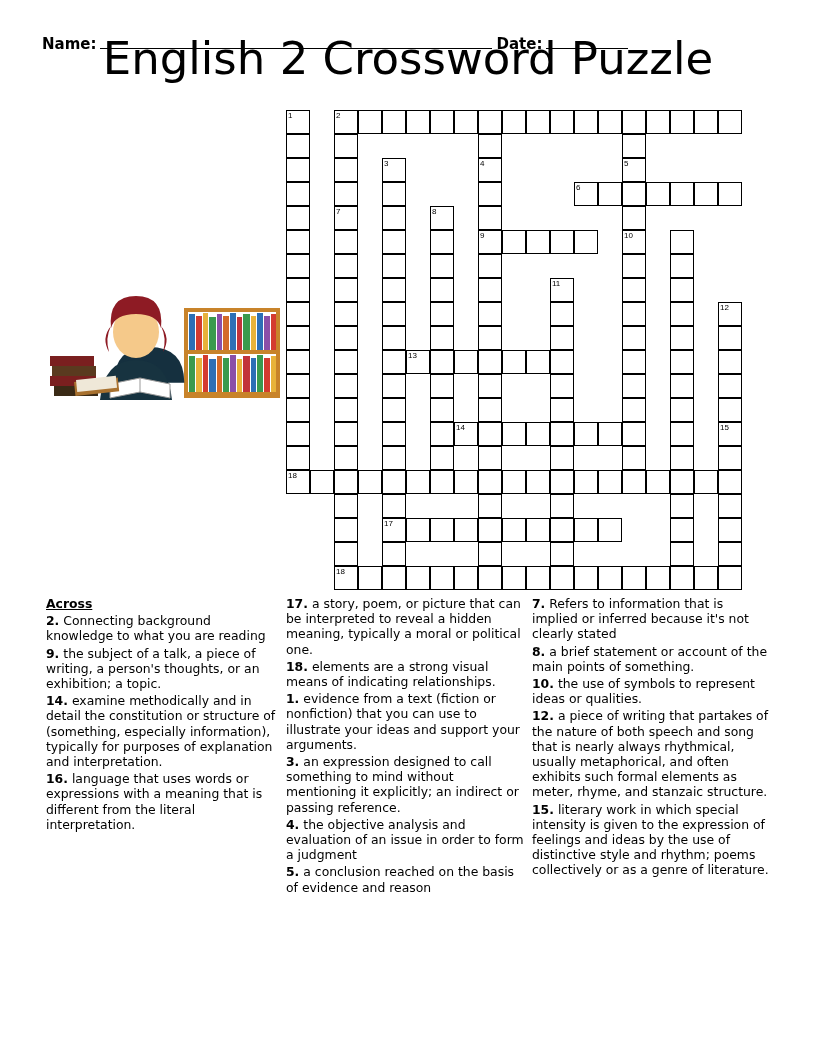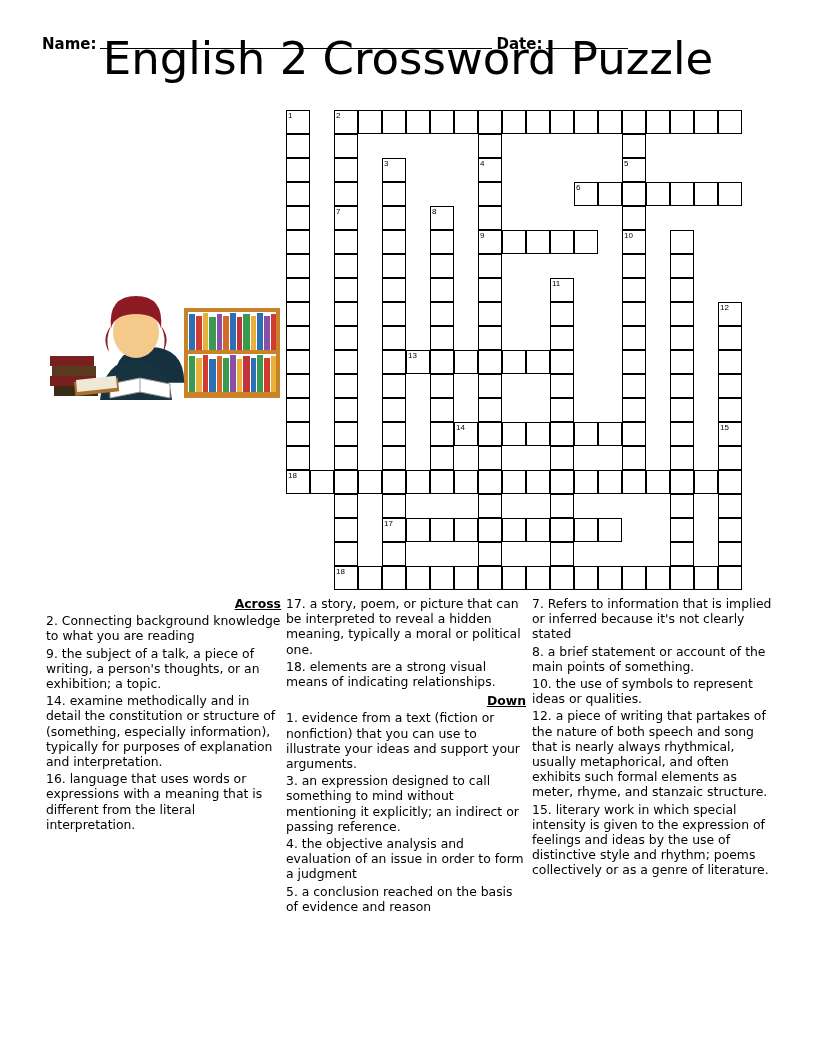--- a/index.html
+++ b/index.html
@@ -66,24 +66,23 @@
     line-height: 15.2px;
     font-family: "DejaVu Sans", sans-serif;
   }
   .col1 { left: 0px; width: 235px; }
   .col2 { left: 240px; width: 240px; }
   .col3 { left: 486px; width: 240px; }
   .sechead {
     font-weight: bold;
     text-decoration: underline;
     margin-bottom: 2px;
-    text-align: right;
   }
   .clue { margin-bottom: 2px; }
-  .clue b { font-weight: normal; }
+  .clue b { font-weight: bold; }
 </style>
 </head>
 <body>
 
 <div class="page">
 
   <div class="nameline">
     <span class="lbl">Name:</span>
     <span class="rule rule-long"></span>
     <span class="lbl">Date:</span>
@@ -412,21 +411,20 @@
           <div class="clue"><b>14.</b><span> examine methodically and in detail the constitution or structure of (something, especially information), typically for purposes of explanation and interpretation.</span></div>
           <div class="clue"><b>16.</b><span> language that uses words or expressions with a meaning that is different from the literal interpretation.</span></div>
         </div>
     </div>
 
     <div class="col col2">
       <div id="col2a">
           <div class="clue"><b>17.</b><span> a story, poem, or picture that can be interpreted to reveal a hidden meaning, typically a moral or political one.</span></div>
           <div class="clue"><b>18.</b><span> elements are a strong visual means of indicating relationships.</span></div>
         </div>
-      <div class="sechead" style="margin-top:4px">Down</div>
       <div id="col2b">
           <div class="clue"><b>1.</b><span> evidence from a text (fiction or nonfiction) that you can use to illustrate your ideas and support your arguments.</span></div>
           <div class="clue"><b>3.</b><span> an expression designed to call something to mind without mentioning it explicitly; an indirect or passing reference.</span></div>
           <div class="clue"><b>4.</b><span> the objective analysis and evaluation of an issue in order to form a judgment</span></div>
           <div class="clue"><b>5.</b><span> a conclusion reached on the basis of evidence and reason</span></div>
         </div>
     </div>
 
     <div class="col col3">
       <div id="col3">

